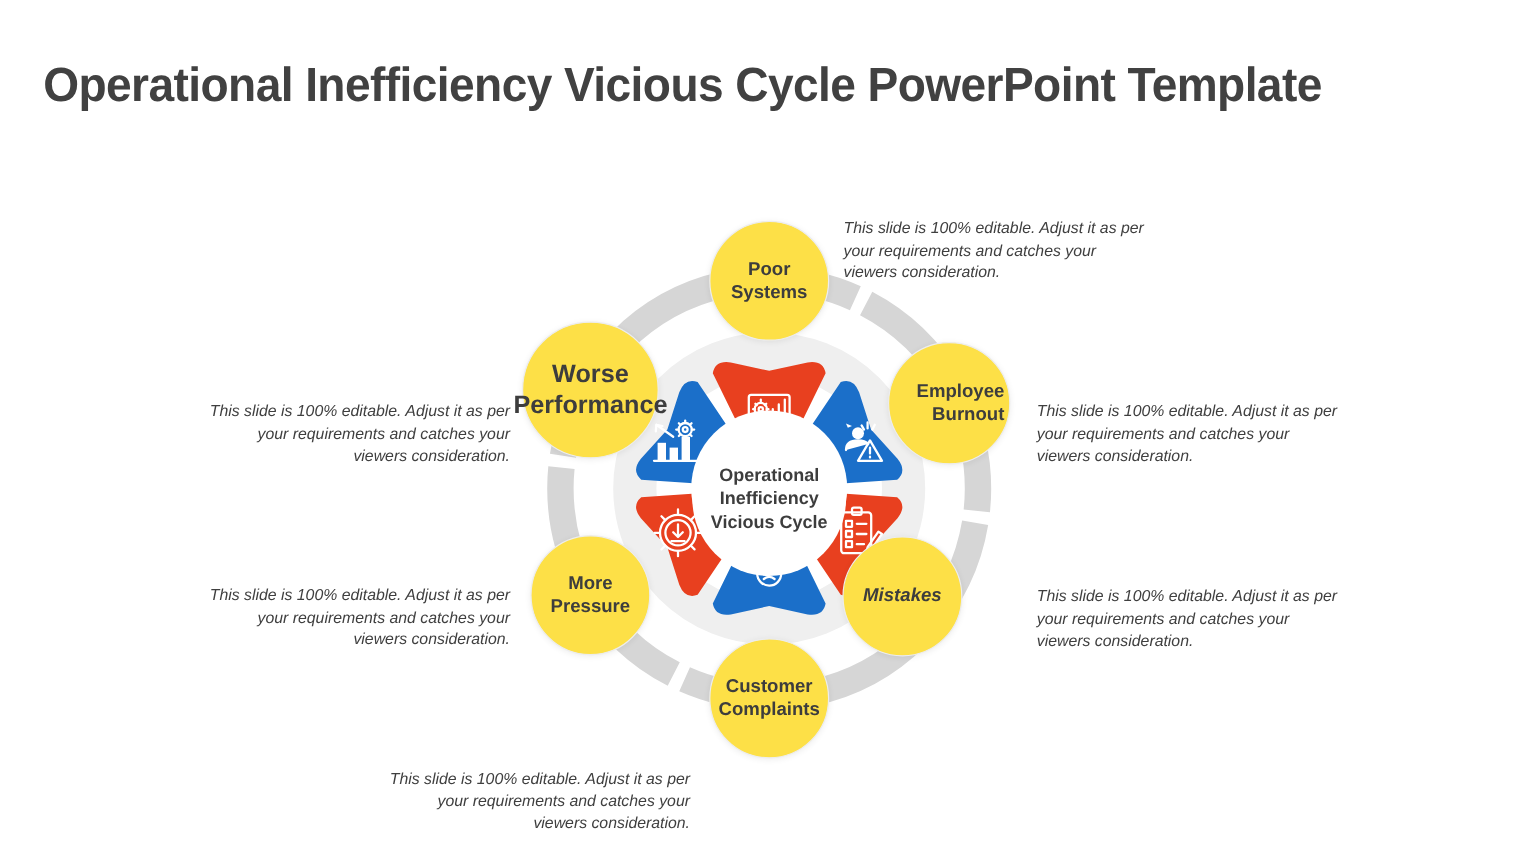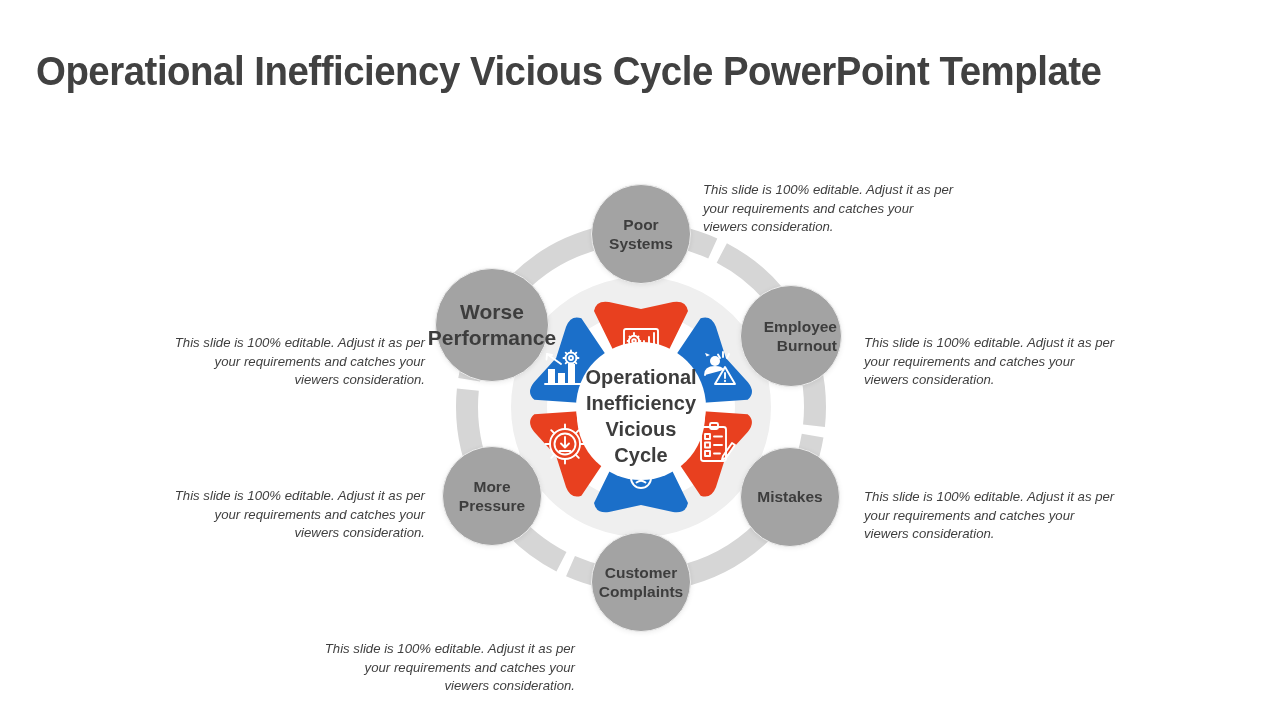--- a/index.html
+++ b/index.html
@@ -45,21 +45,21 @@
     width: 428px;
     height: 470px;
   }
 
   
   .bubble {
     position: absolute;
     width: 100px;
     height: 100px;
     border-radius: 50%;
-    background: #a3a3a3;
+    background: #fde047;
     border: 1px solid #ededed;
     box-shadow: 0 1px 5px rgba(0,0,0,0.075);
     display: flex;
     align-items: center;
     justify-content: center;
     text-align: center;
     box-sizing: border-box;
   }
   .bubble span {
     font-size: 15.5px;
@@ -68,42 +68,42 @@
     line-height: 1.24;
     padding: 0 4px;
     display: block;
   }
   .bubble.wide { width: 114px; height: 114px; }
   .bubble.wide span { font-size: 21px; }
 
   
   #bubble-poor-systems      { left: 591px; top: 184px; width: 100px; height: 100px; }
   #bubble-employee-burnout  { left: 740px; top: 285px; width: 102px; height: 102px; text-align: right; }
-  #bubble-mistakes          { left: 740px; top: 447px; width: 100px; height: 100px; }
+  #bubble-mistakes          { left: 702px; top: 447px; width: 100px; height: 100px; font-style: italic; }
   #bubble-customer-complaints { left: 591px; top: 532px; width: 100px; height: 100px; }
   #bubble-more-pressure     { left: 442px; top: 446px; width: 100px; height: 100px; }
   #bubble-worse-performance { left: 435px; top: 268px; width: 114px; height: 114px; }
 
   
   #center-label {
     position: absolute;
     left: 577px;
     top: 352px;
     width: 128px;
     height: 128px;
     border-radius: 50%;
     background: #ffffff;
     display: flex;
     align-items: center;
     justify-content: center;
     text-align: center;
     box-sizing: border-box;
   }
   #center-label span {
-    font-size: 20px;
+    font-size: 15px;
     font-weight: 700;
     color: #3d3d3d;
     line-height: 1.30;
     display: block;
   }
 
   
   .desc {
     position: absolute;
     font-size: 13.2px;

